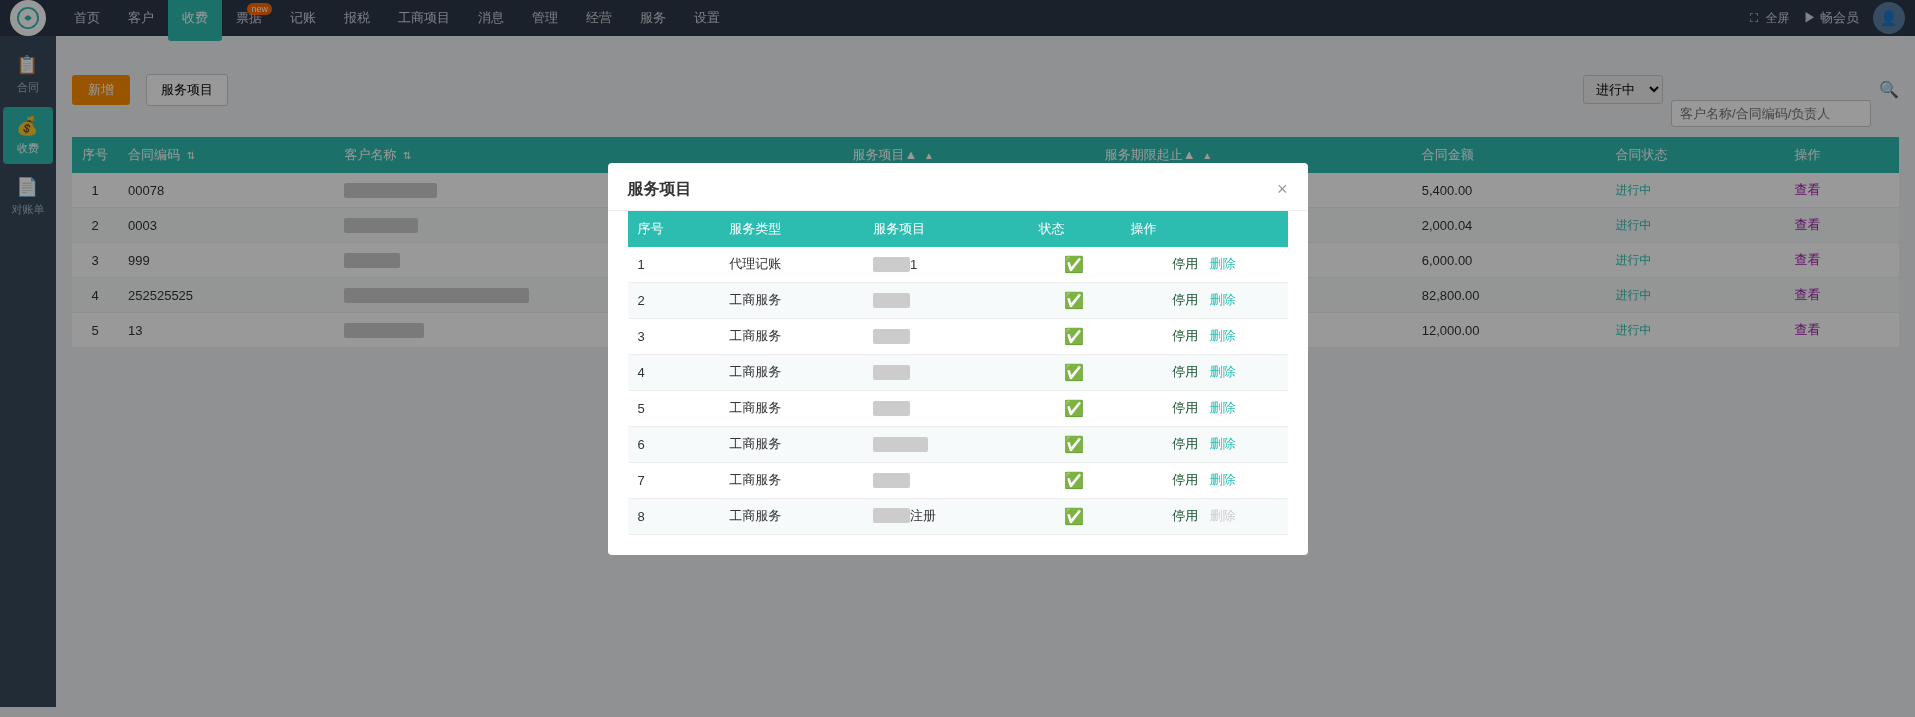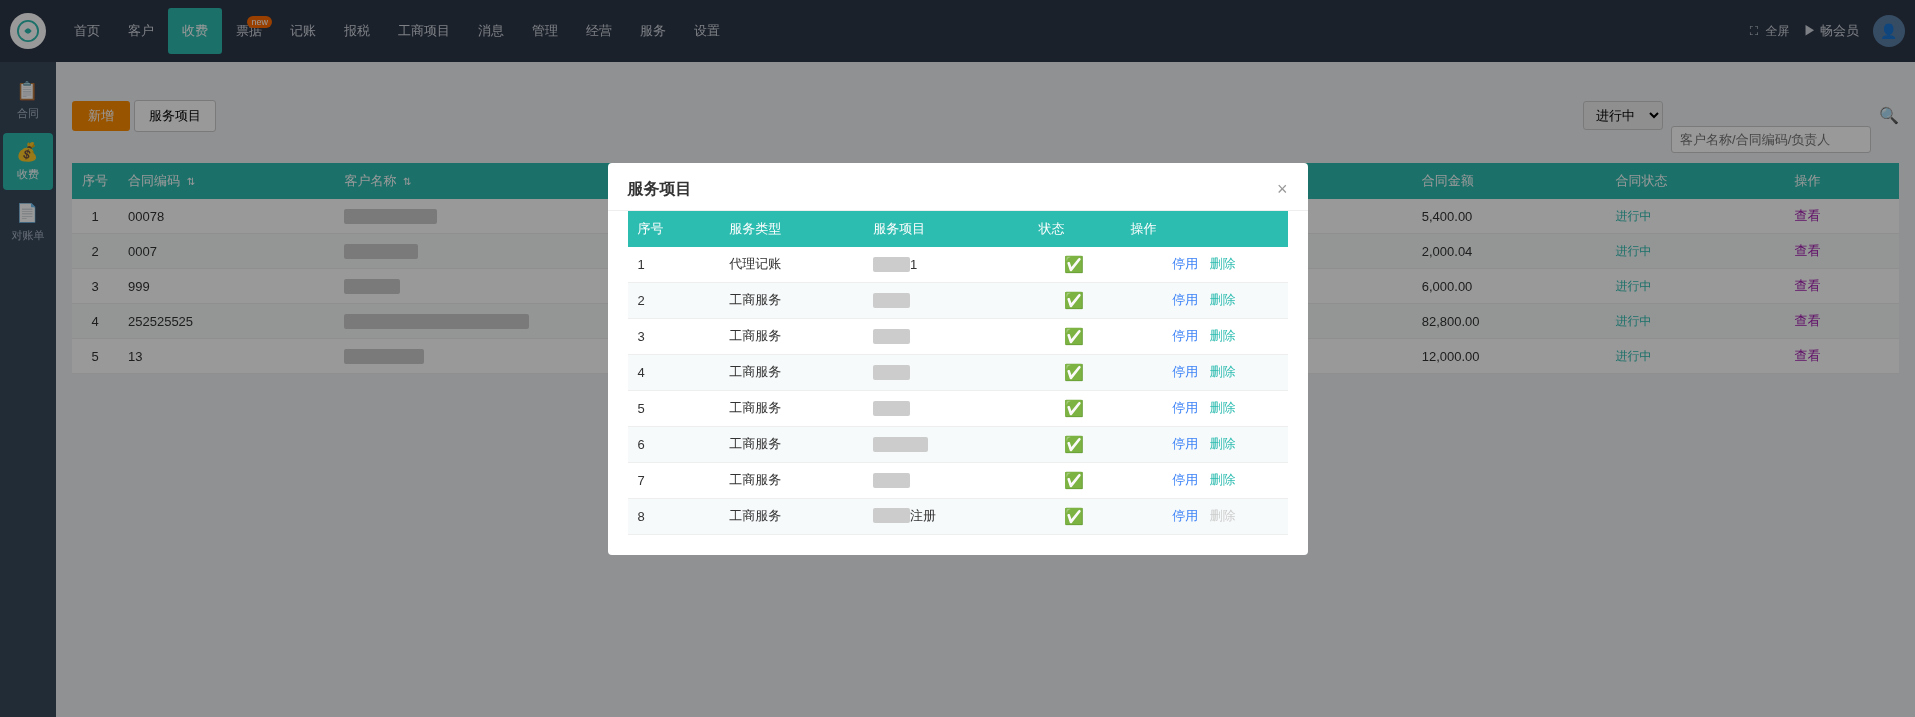--- a/index.html
+++ b/index.html
@@ -1,20 +1,20 @@
 <!DOCTYPE html>
 <html><head>
   <meta charset="utf-8">
   <style>
     * { box-sizing: border-box; margin: 0; padding: 0; }
     body { font-family: "Microsoft YaHei", "PingFang SC", sans-serif; font-size: 13px; background: #f0f2f5; }
 
     
     .top-nav {
-      display: flex; align-items: center; height: 62px;
+      display: flex; align-items: center; height: 36px;
       background: #2d3748; color: #fff; padding: 0 10px; position: relative; z-index: 100;
     }
     .top-nav .logo { width: 36px; height: 36px; border-radius: 50%; background: #fff; display: flex; align-items: center; justify-content: center; margin-right: 14px; }
     .top-nav .logo svg { width: 22px; height: 22px; }
     .top-nav .nav-item { padding: 0 14px; height: 46px; display: flex; align-items: center; cursor: pointer; font-size: 13px; color: #d0d5dd; position: relative; }
     .top-nav .nav-item.active { background: #2dbcb0; color: #fff; border-radius: 3px; }
     .nav-badge { background: #ff6b00; color: #fff; font-size: 9px; padding: 1px 4px; border-radius: 8px; position: absolute; top: 8px; right: 4px; }
     .top-nav-right { margin-left: auto; display: flex; align-items: center; gap: 14px; color: #d0d5dd; font-size: 12px; }
     .top-nav-right .avatar { width: 32px; height: 32px; border-radius: 50%; background: #5a7fa5; display: flex; align-items: center; justify-content: center; color: #fff; font-size: 14px; }
 
@@ -24,21 +24,21 @@
     
     .sidebar { width: 56px; background: #3a4a5c; display: flex; flex-direction: column; align-items: center; padding-top: 10px; gap: 4px; }
     .sidebar-item { width: 50px; display: flex; flex-direction: column; align-items: center; padding: 8px 4px; cursor: pointer; color: #aab8c8; font-size: 11px; gap: 4px; border-radius: 4px; }
     .sidebar-item:hover, .sidebar-item.active { color: #fff; }
     .sidebar-item .s-icon { font-size: 18px; }
 
     
     .main { flex: 1; padding: 16px; overflow: auto; position: relative; }
 
     
-    .toolbar { display: flex; align-items: center; gap: 4px; margin-bottom: 10px; }
+    .toolbar { display: flex; align-items: center; gap: 16px; margin-bottom: 10px; }
     .btn-new { background: #ff8c00; color: #fff; border: none; padding: 6px 16px; border-radius: 3px; cursor: pointer; font-size: 13px; }
     .btn-service { background: #fff; border: 1px solid #ccc; padding: 6px 14px; border-radius: 3px; cursor: pointer; font-size: 13px; }
     .toolbar-right { margin-left: auto; display: flex; align-items: center; gap: 8px; }
     .status-select { border: 1px solid #ccc; padding: 5px 8px; border-radius: 3px; font-size: 13px; min-width: 80px; }
     .search-input { border: 1px solid #ccc; padding: 5px 8px; border-radius: 3px; font-size: 13px; width: 200px; margin-top: 48px; }
 
     
     .data-table { width: 100%; border-collapse: collapse; background: #fff; }
     .data-table thead tr { background: #2dbcb0; color: #fff; }
     .data-table thead th { padding: 9px 10px; text-align: left; font-weight: normal; font-size: 13px; white-space: nowrap; }
@@ -60,21 +60,21 @@
     .modal-toolbar { padding: 10px 20px; display: flex; justify-content: flex-end; }
     .btn-modal-new { background: #ff8c00; color: #fff; border: none; padding: 6px 18px; border-radius: 3px; cursor: pointer; font-size: 13px; }
     .modal-body { overflow-y: auto; padding: 0 20px 20px 20px; flex: 1; }
     .modal-table { width: 100%; border-collapse: collapse; }
     .modal-table thead tr { background: #2dbcb0; color: #fff; }
     .modal-table thead th { padding: 9px 10px; text-align: left; font-weight: normal; font-size: 13px; }
     .modal-table tbody tr:nth-child(even) { background: #f7fafb; }
     .modal-table tbody tr:nth-child(odd) { background: #fff; }
     .modal-table tbody td { padding: 8px 10px; color: #333; font-size: 13px; border-bottom: 1px solid #eee; }
     .check-icon { color: #2dbcb0; font-size: 16px; }
-    .action-stop { color: #3b82f6; cursor: pointer; margin-right: 8px; }
+    .action-stop { color: #14532d; cursor: pointer; margin-right: 8px; }
     .action-del { color: #2dbcb0; cursor: pointer; }
     .col-center { text-align: center; }
   </style>
 </head>
 <body>
 
 <div class="top-nav">
   <div class="logo">
     <svg viewBox="0 0 24 24" fill="none">
       <circle cx="12" cy="12" r="11" stroke="#2dbcb0" stroke-width="2"></circle>
@@ -177,21 +177,21 @@
           <td>00078</td>
           <td><span class="blurred-text">██████████</span></td>
           <td>小规模记账</td>
           <td>202305-202404</td>
           <td>5,400.00</td>
           <td><span class="status-badge">进行中</span></td>
           <td class="col-action">查看</td>
         </tr>
         <tr>
           <td class="col-seq">2</td>
-          <td>0007</td>
+          <td>0003</td>
           <td><span class="blurred-text">████████</span></td>
           <td>小规模记账</td>
           <td>202305-202404</td>
           <td>2,000.04</td>
           <td><span class="status-badge">进行中</span></td>
           <td class="col-action">查看</td>
         </tr>
         <tr>
           <td class="col-seq">3</td>
           <td>999</td>

